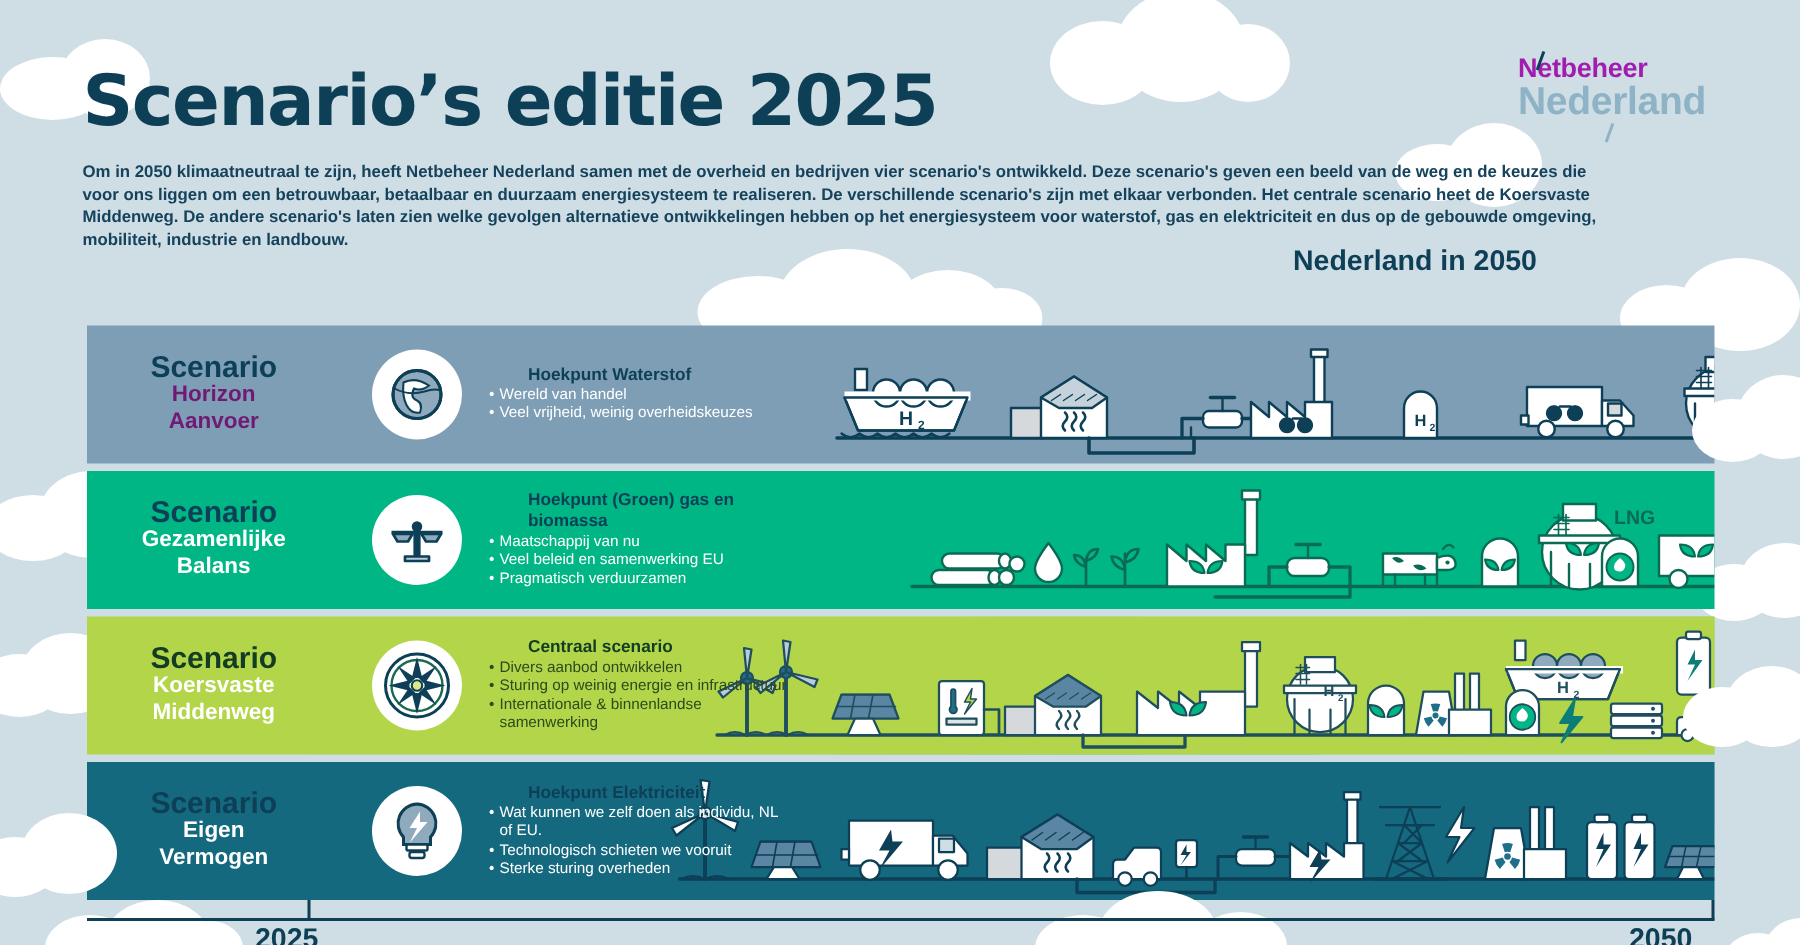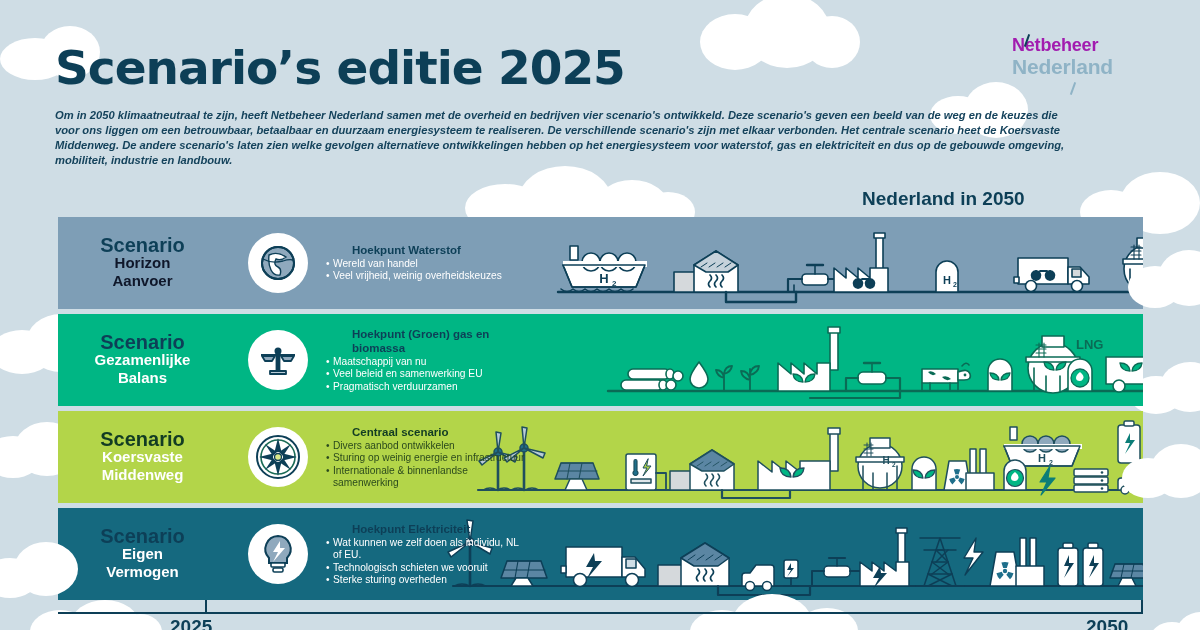--- a/index.html
+++ b/index.html
@@ -16,34 +16,34 @@
   .cloud i { position: absolute; background: #ffffff; border-radius: 50%; display: block; }
 
   
   #title {
     position: absolute; left: 55px; top: 28px;
     font-size: 47px; font-weight: bold; color: #0d3f57;
     letter-spacing: -1px; font-family: "DejaVu Sans", sans-serif;
   }
   #intro {
     position: absolute; left: 55px; top: 96px; width: 1010px;
-    font-size: 11.2px; line-height: 15.1px; color: #15435c; font-weight: 600; font-style: italic;
+    font-size: 11.2px; line-height: 15.1px; color: #15435c; font-weight: 600;
   }
 
   
   #logo { position: absolute; right: 28px; top: 22px; width: 160px; height: 58px; }
   #logo .l1 { font-size: 18px; font-weight: bold; color: #a21caf; line-height: 22px; letter-spacing:-.2px;}
-  #logo .l2 { font-size: 21px; font-weight: bold; color: #8fb3c6; line-height: 22px; letter-spacing:-.2px;}
+  #logo .l2 { font-size: 26px; font-weight: bold; color: #8fb3c6; line-height: 22px; letter-spacing:-.2px;}
   #logo .tick { position: absolute; width: 2px; height: 13px; background: #0d3f57; }
   #logo .tick.t1 { left: 14px; top: 0px;  transform: rotate(20deg); }
   #logo .tick.t2 { left: 60px; top: 48px; transform: rotate(20deg); background:#8fb3c6; }
 
   
   #nl2050 {
-    position: absolute; left: 862px; top: 176px;
+    position: absolute; left: 862px; top: 152px;
     font-size: 19px; font-weight: bold; color: #0d3f57;
   }
 
   
   .band {
     position: absolute; left: 58px; width: 1085px;
     overflow: hidden;
   }
   .band .label {
     position: absolute; left: 22px; top: 50%; transform: translateY(-50%);
@@ -61,21 +61,21 @@
   .band .txt ul { list-style: none; }
   .band .txt li { font-size: 10.2px; line-height: 12.4px; color: #ffffff; padding-left: 7px; position: relative; }
   .band .txt li::before { content: "\2022"; position: absolute; left: 0; top: 0; }
   .band.lightbg .txt li { color: #2b4a1d; }
   .band.lightbg .txt h3 { color: #123c23; }
 
   #band1 { top: 205px;  height: 92px; background: #7e9eb6; }
   #band2 { top: 302px;  height: 92px; background: #00b684; }
   #band3 { top: 399px;  height: 92px; background: #b3d549; }
   #band4 { top: 496px;  height: 92px; background: #15697f; }
-  #band1 .label .n { color: #0f172a; }
+  #band1 .label .n { color: #701a75; }
   #band3 .label .s { color: #123c23; }
   #band3 .label .n { color: #ffffff; }
 
   .scene { position: absolute; left: 0; top: 0; width: 100%; height: 100%; }
 
   
   #axis { position: absolute; left: 58px; top: 600px; width: 1085px; height: 2px; background: #0d3f57; }
   .tickmark { position: absolute; width: 2px; height: 13px; background: #0d3f57; top: -12px; }
   .yearlbl { position: absolute; top: 604px; font-size: 19px; font-weight: bold; color: #0d3f57; }
   #y2025 { left: 170px; }

